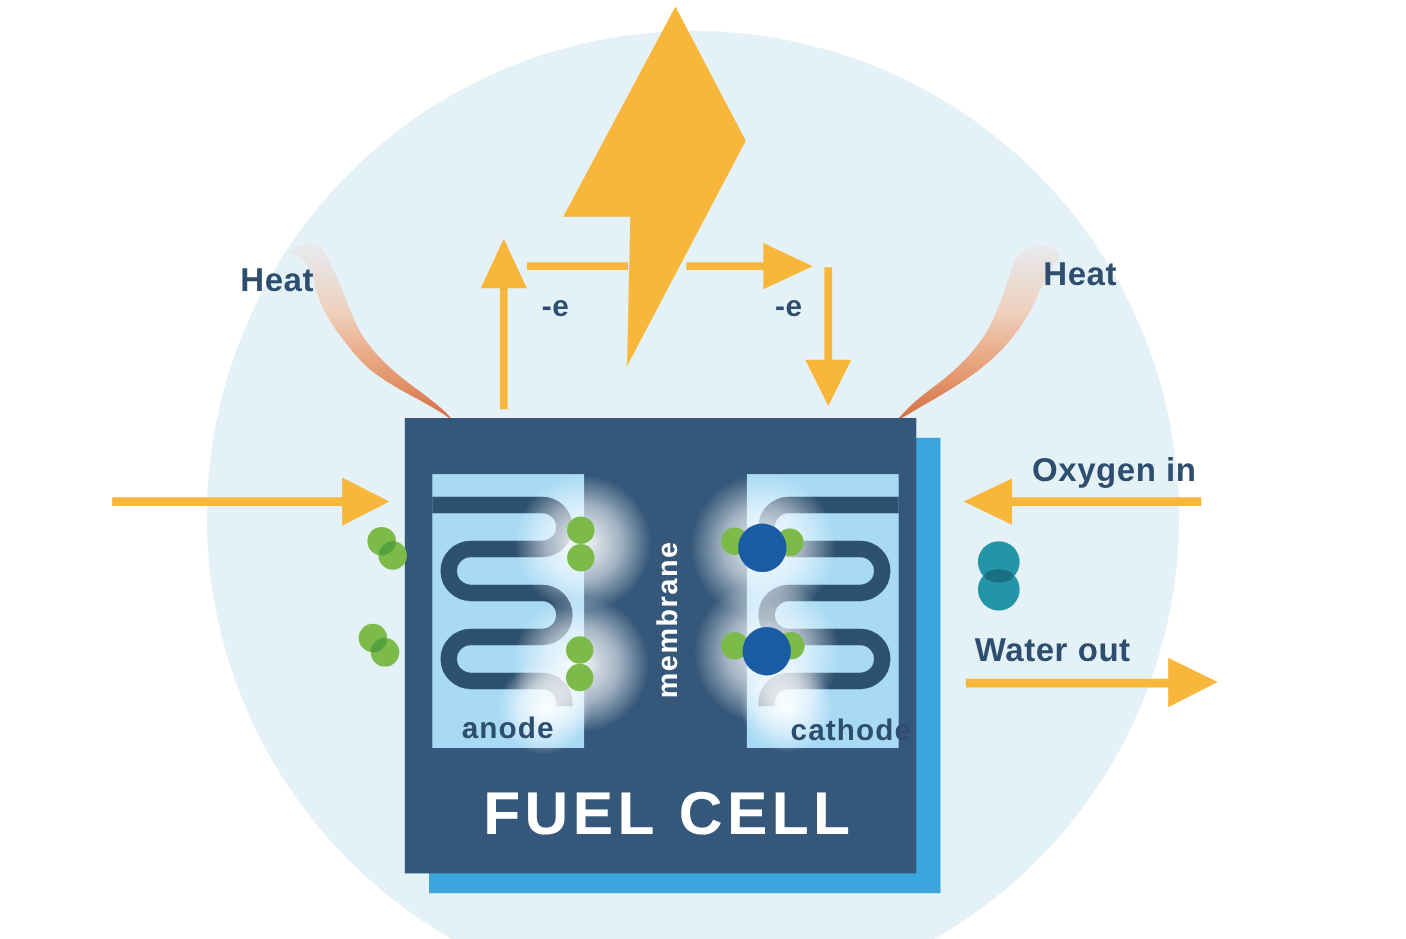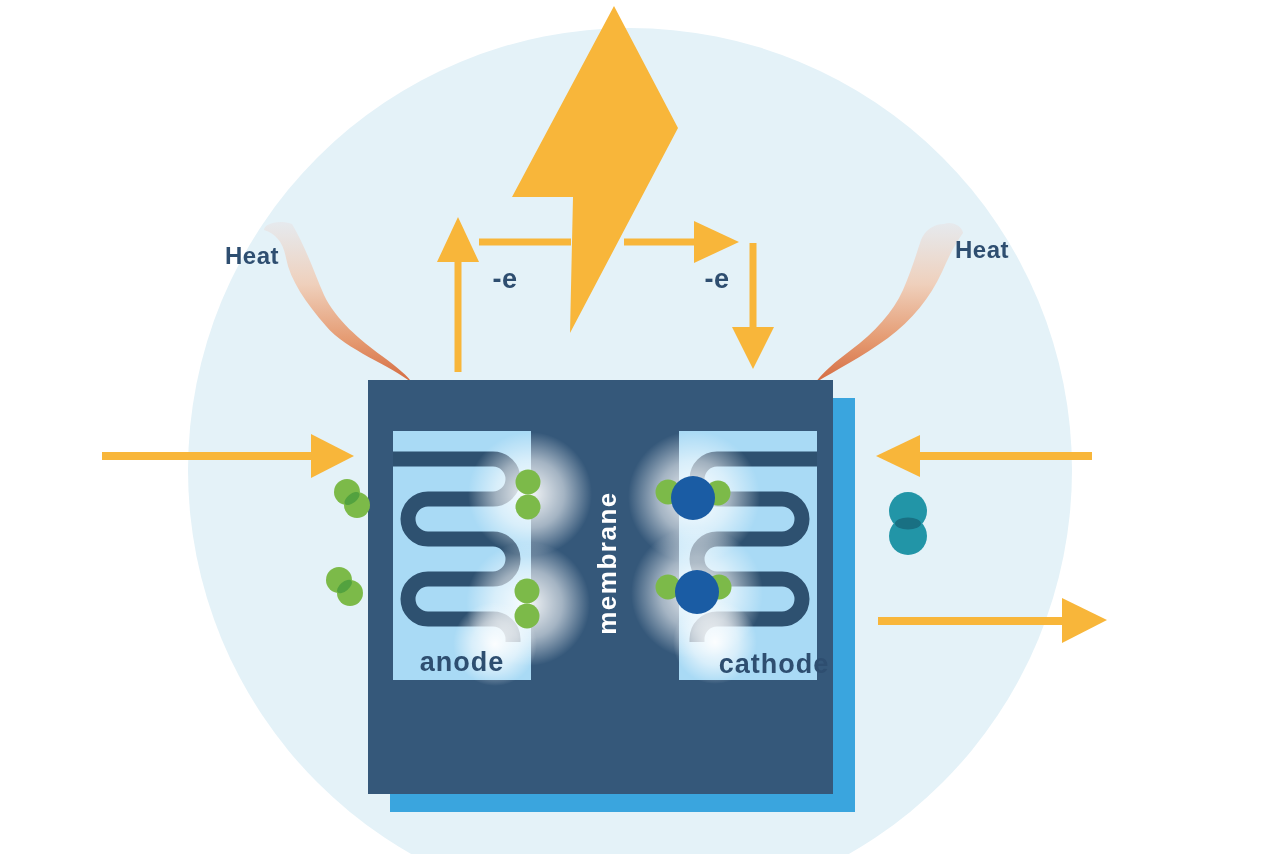--- a/index.html
+++ b/index.html
@@ -23,21 +23,21 @@
   .f-green-dark{fill:var(--green-dark);}
   .f-teal{fill:var(--teal);}
   .f-teal-dark{fill:var(--teal-dark);}
   .f-oxblue{fill:var(--oxygen-blue);}
   
   .lbl{
     position:absolute;transform:translate(-50%,-50%);
     font-weight:bold;color:var(--text-navy);
     white-space:nowrap;letter-spacing:.5px;
   }
-  .lbl-30{font-size:24px;}
+  .lbl-30{font-size:30px;}
   .lbl-e{font-size:27px;}
   .lbl-electrode{font-size:27px;letter-spacing:1px;}
   .lbl-membrane{
     font-size:26px;letter-spacing:1.5px;color:var(--text-white);
     transform:translate(-50%,-50%) rotate(-90deg);
   }
   .lbl-title{
     font-size:55px;letter-spacing:4px;color:var(--text-white);
   }
 </style>
@@ -165,17 +165,20 @@
     <circle class="f-teal" cx="908" cy="511" r="19"></circle>
     <circle class="f-teal" cx="908" cy="536" r="19"></circle>
     <ellipse class="f-teal-dark" cx="908" cy="523.5" rx="13" ry="6"></ellipse>
   </g>
 </svg>
 
 <div class="lbl lbl-30" style="left:252px;top:256px;">Heat</div>
 <div class="lbl lbl-30" style="left:982px;top:250px;">Heat</div>
 <div class="lbl lbl-e" style="left:505px;top:279px;">-e</div>
 <div class="lbl lbl-e" style="left:717px;top:279px;">-e</div>
+<div class="lbl lbl-30" style="left:1013px;top:428px;">Oxygen in</div>
+<div class="lbl lbl-30" style="left:957px;top:592px;">Water out</div>
 <div class="lbl lbl-membrane" style="left:607px;top:563px;">membrane</div>
 <div class="lbl lbl-electrode" style="left:462px;top:662px;">anode</div>
 <div class="lbl lbl-electrode" style="left:748px;top:664px;margin-left:26px;">cathode</div>
+<div class="lbl lbl-title" style="left:608px;top:739px;">FUEL CELL</div>
 
 </div>
 
 </body></html>

